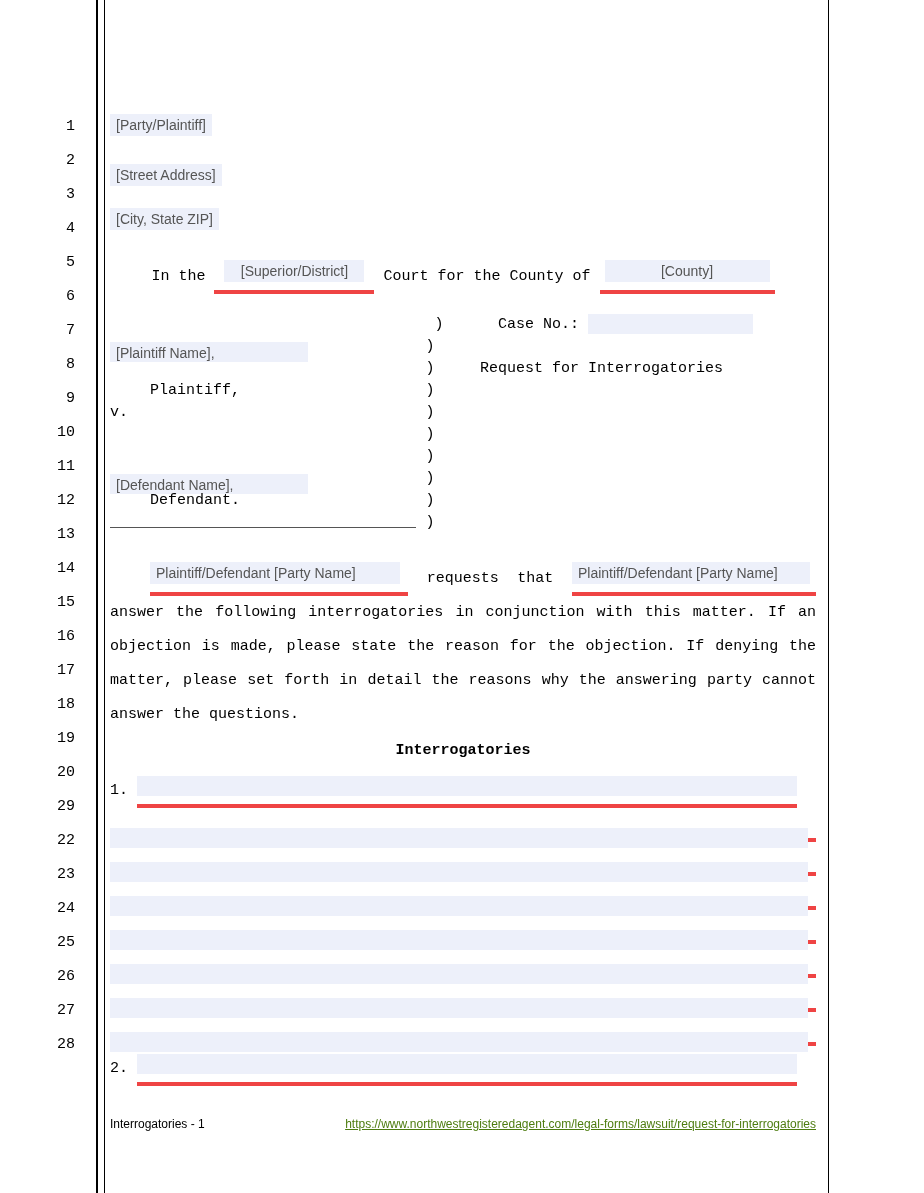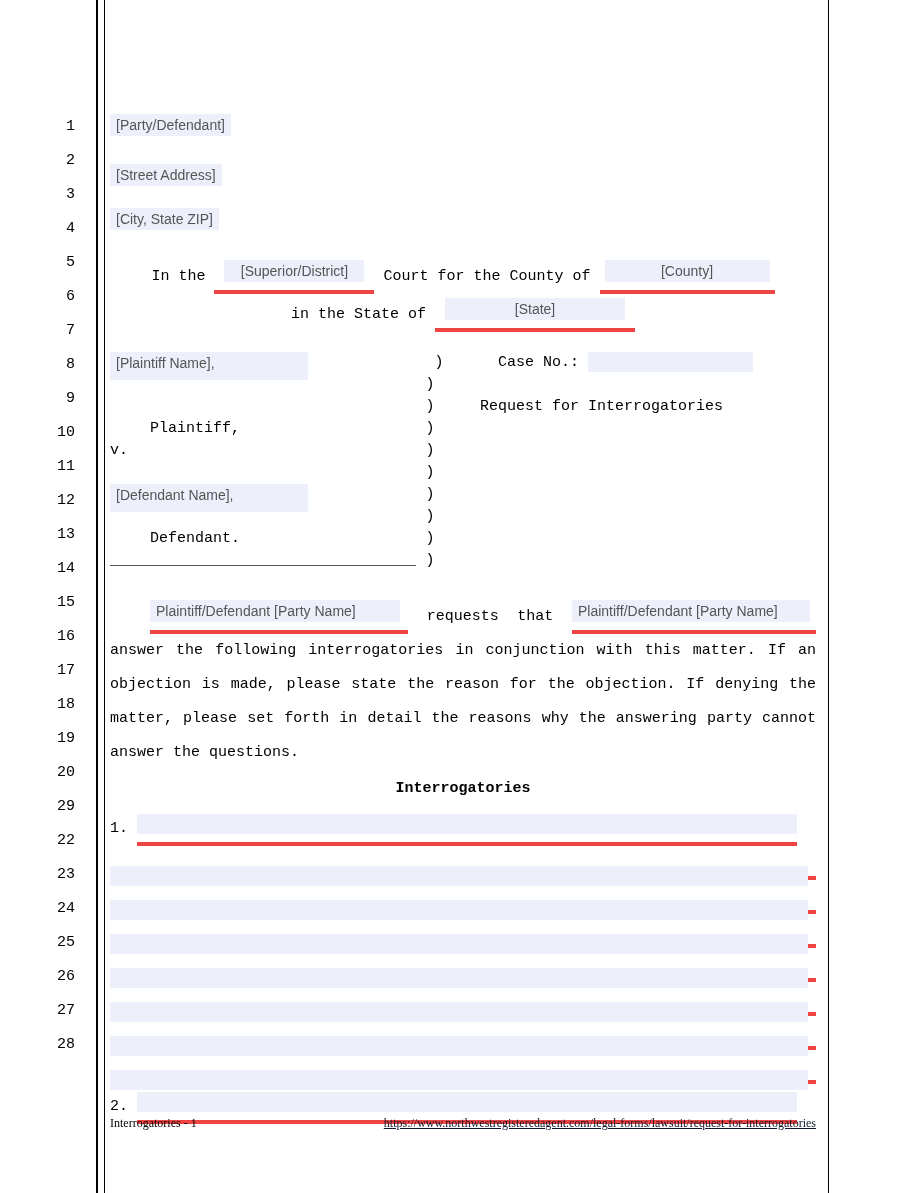--- a/index.html
+++ b/index.html
@@ -92,22 +92,23 @@
       height: 20px;
       vertical-align: middle;
     }
     .field-case {
       width: 165px;
       height: 20px;
       vertical-align: middle;
     }
     .field-name {
       width: 198px;
-      height: 28px;
-      vertical-align: middle;
+      height: 20px;
+      vertical-align: middle;
+      margin-top: 28px;
     }
     .header-block {
       line-height: 34px;
     }
     .court-line {
       text-align: center;
       margin-top: 18px;
       margin-bottom: 0;
       white-space: nowrap;
     }
@@ -165,28 +166,28 @@
     }
     .blank-line .underline {
       width: 100%;
       height: 20px;
     }
     .footer {
       position: absolute;
       bottom: 62px;
       left: 110px;
       right: 108px;
-      font-family: Liberation Serif, serif;
+      font-family: Liberation Sans, sans-serif;
       font-size: 12px;
       display: flex;
       justify-content: space-between;
       align-items: baseline;
     }
     .footer a {
-      color: #0f172a;
+      color: #4d7c0f;
       text-decoration: underline;
       font-size: 12px;
     }
     .indent {
       padding-left: 40px;
     }
     .row {
       height: 22px;
       white-space: nowrap;
     }
@@ -227,35 +228,31 @@
     <div>27</div>
     <div>28</div>
   </div>
 
   <div class="double-line"></div>
   <div class="right-line"></div>
 
   <div class="content">
 
     <div class="header-block">
-      <div><span class="field">[Party/Defendant]</span></div>
+      <div><span class="field">[Party/Plaintiff]</span></div>
       <div style="margin-top:16px"><span class="field">[Street Address]</span></div>
       <div style="margin-top:10px"><span class="field">[City, State ZIP]</span></div>
     </div>
 
     <div class="court-line">
       <span>In the</span>
       <span class="underline" style="width:160px;text-align:center"><span class="field" style="width:140px;text-align:center">[Superior/District]</span></span>
       <span>Court for the County of</span>
       <span class="underline" style="width:175px;text-align:center"><span class="field" style="width:165px;text-align:center">[County]</span></span>
     </div>
-    <div class="court-sub">
-      <span>in the State of</span>
-      <span class="underline" style="width:200px;text-align:center"><span class="field" style="width:180px;text-align:center">[State]</span></span>
-    </div>
 
     <div class="caption-block">
       <div class="row">
         <span class="caption-left"><span class="field field-name">[Plaintiff Name],</span></span>
         <span class="caption-middle">)</span>
         <span class="caption-right"><span>Case No.:</span> <span class="field field-case"></span></span>
       </div>
       <div class="row">
         <span class="caption-left"></span><span class="caption-middle">)</span><span class="caption-right"></span>
       </div>

